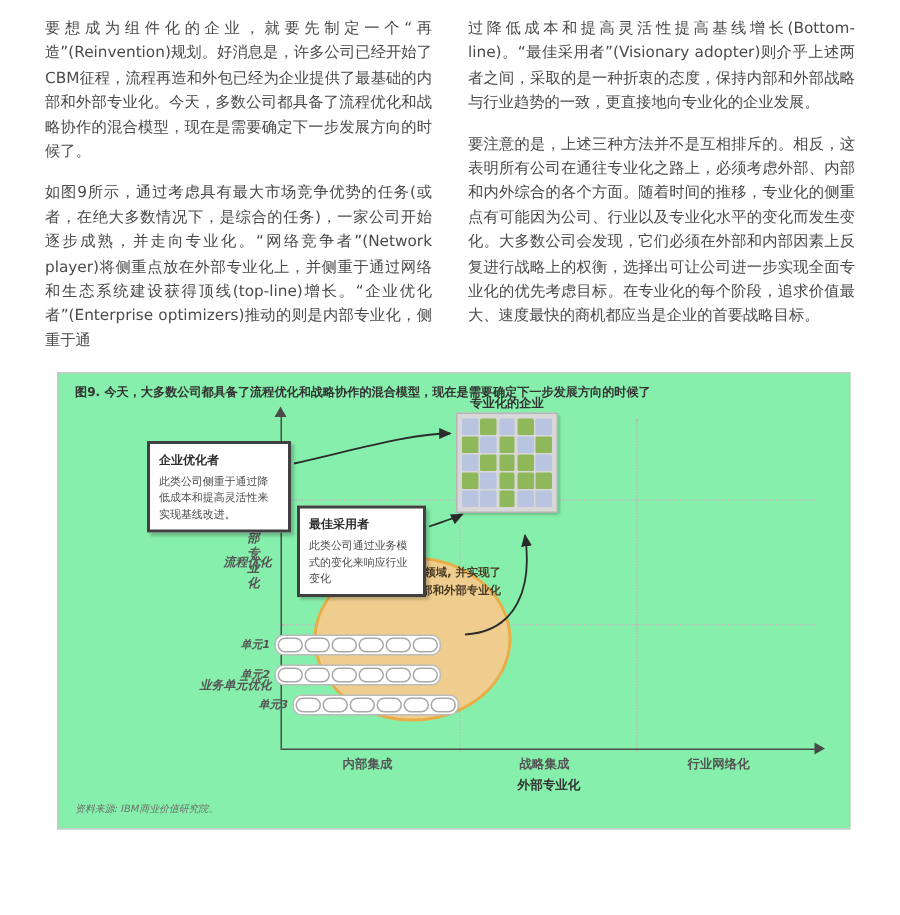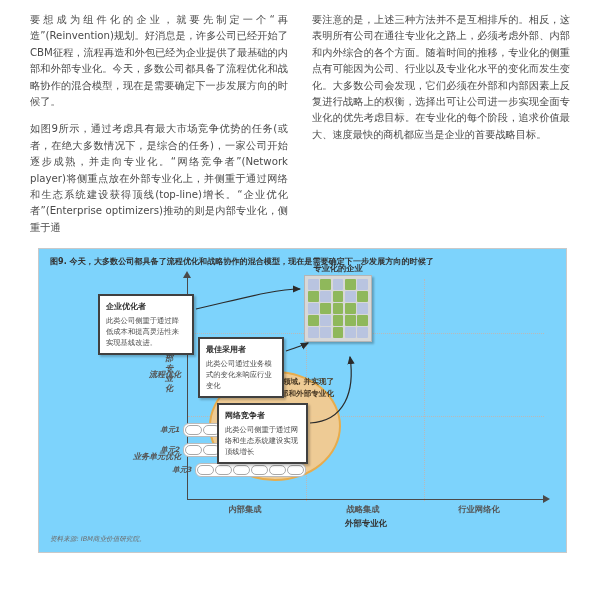--- a/index.html
+++ b/index.html
@@ -41,21 +41,21 @@
   }
   .col-right { padding-top:0px; }
   .col-right p:first-child { margin-top:0; }
 
   
   .figure {
     position:absolute;
     left:38px; top:248px;
     width:529px; height:305px;
     border:1px solid #c9c9c9;
-    background:#7dd3fc;
+    background:#86efac;
   }
   .fig-caption {
     position:absolute;
     left:11px; top:7px;
     right:10px;
     font-size:8.1px;
     font-weight:bold;
     color:#333;
     line-height:11px;
   }
@@ -269,20 +269,21 @@
 </head>
 <body>
 
 <div class="article">
   <div class="cols">
     <div class="col col-left">
       <p>要想成为组件化的企业，就要先制定一个“再造”(Reinvention)规划。好消息是，许多公司已经开始了CBM征程，流程再造和外包已经为企业提供了最基础的内部和外部专业化。今天，多数公司都具备了流程优化和战略协作的混合模型，现在是需要确定下一步发展方向的时候了。</p>
       <p>如图9所示，通过考虑具有最大市场竞争优势的任务(或者，在绝大多数情况下，是综合的任务)，一家公司开始逐步成熟，并走向专业化。“网络竞争者”(Network player)将侧重点放在外部专业化上，并侧重于通过网络和生态系统建设获得顶线(top-line)增长。“企业优化者”(Enterprise optimizers)推动的则是内部专业化，侧重于通</p>
     </div>
     <div class="col col-right">
+      <p>过降低成本和提高灵活性提高基线增长(Bottom-line)。“最佳采用者”(Visionary adopter)则介乎上述两者之间，采取的是一种折衷的态度，保持内部和外部战略与行业趋势的一致，更直接地向专业化的企业发展。</p>
       <p>要注意的是，上述三种方法并不是互相排斥的。相反，这表明所有公司在通往专业化之路上，必须考虑外部、内部和内外综合的各个方面。随着时间的推移，专业化的侧重点有可能因为公司、行业以及专业化水平的变化而发生变化。大多数公司会发现，它们必须在外部和内部因素上反复进行战略上的权衡，选择出可让公司进一步实现全面专业化的优先考虑目标。在专业化的每个阶段，追求价值最大、速度最快的商机都应当是企业的首要战略目标。</p>
     </div>
   </div>
 </div>
 
 <div class="figure">
 
   <div class="fig-caption">图9. 今天，大多数公司都具备了流程优化和战略协作的混合模型，现在是需要确定下一步发展方向的时候了</div>
   <div class="fig-source">资料来源: IBM商业价值研究院。</div>
 
@@ -396,19 +397,15 @@
     </div>
 
     <div class="callout c1">
       <h4>企业优化者</h4>
       <p>此类公司侧重于通过降低成本和提高灵活性来实现基线改进。</p>
     </div>
     <div class="callout c2">
       <h4>最佳采用者</h4>
       <p>此类公司通过业务模式的变化来响应行业变化</p>
     </div>
-    <div class="callout c3">
-      <h4>网络竞争者</h4>
-      <p>此类公司侧重于通过网络和生态系统建设实现顶线增长</p>
-    </div>
 
   </div>
 </div>
 
 </body></html>

